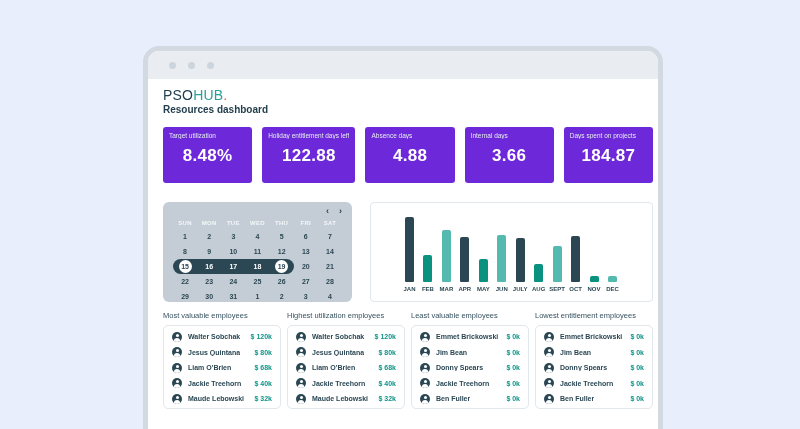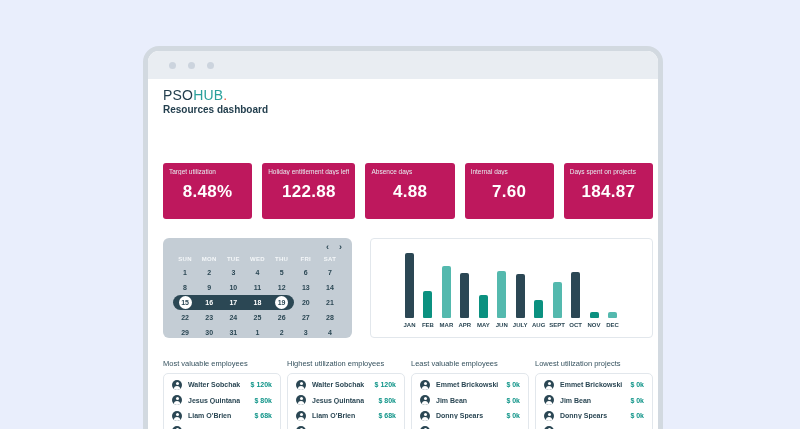--- a/index.html
+++ b/index.html
@@ -21,22 +21,22 @@
   .content{margin-left:15px;width:490px;}
   
   .logo{margin-top:9px;font-size:14px;font-weight:400;letter-spacing:.2px;line-height:14px;}
   .logo .pso{color:#233f4e;}
   .logo .hub{color:#2aa09b;}
   .logo .l-dot{color:#f0583e;}
   .subtitle{margin-top:2px;font-size:10px;font-weight:700;color:#233f4e;}
   
   .kpi-row{margin-top:12px;display:flex;gap:10px;}
   .kpi-card{
-    flex:1;height:56px;background:#be185d;border-radius:3px;box-sizing:border-box;
-    padding:5px 6px;color:#fff;margin-top:36px;
+    flex:1;height:56px;background:#6d28d9;border-radius:3px;box-sizing:border-box;
+    padding:5px 6px;color:#fff;
   }
   .kpi-label{font-size:6.5px;font-weight:400;color:#e6edf0;white-space:nowrap;overflow:hidden;}
   .kpi-value{margin-top:7px;text-align:center;font-size:17px;font-weight:700;letter-spacing:.3px;}
   
   .middle-row{margin-top:19px;display:flex;gap:18px;height:100px;}
   
   .calendar{
     width:189px;box-sizing:border-box;background:#c4cdd5;border-radius:6px;
     padding:4px 10px 0 10px;
   }
@@ -69,21 +69,21 @@
   .bar-chart{
     margin:14px 33px 0 32px;height:84px;display:flex;justify-content:space-between;
   }
   .bar-col{width:13px;display:flex;flex-direction:column;align-items:center;}
   .bar-wrap{height:65px;display:flex;align-items:flex-end;}
   .bar{width:9px;border-radius:2px 2px 1px 1px;}
   .bar-label{
     margin-top:4px;font-size:6px;font-weight:700;color:#2b4754;white-space:nowrap;
   }
   
-  .lists-row{margin-top:21px;display:flex;gap:6px;}
+  .lists-row{margin-top:9px;display:flex;gap:6px;}
   .list-col{flex:1;min-width:0;}
   .list-title{font-size:7.5px;font-weight:400;color:#36525f;height:11px;}
   .list-card{
     margin-top:3px;height:84px;box-sizing:border-box;background:#fff;
     border:1px solid #e2e7ec;border-radius:5px;padding:3px 0;
   }
   .emp-row{height:15.5px;display:flex;align-items:center;padding:0 8px;}
   .avatar{
     width:10px;height:10px;border-radius:50%;background:#2b4754;position:relative;
     overflow:hidden;flex:none;
@@ -130,21 +130,21 @@
           <div class="kpi-value">122.88</div>
         </div>
 
         <div class="kpi-card">
           <div class="kpi-label">Absence days</div>
           <div class="kpi-value">4.88</div>
         </div>
 
         <div class="kpi-card">
           <div class="kpi-label">Internal days</div>
-          <div class="kpi-value">7.60</div>
+          <div class="kpi-value">3.66</div>
         </div>
 
         <div class="kpi-card">
           <div class="kpi-label">Days spent on projects</div>
           <div class="kpi-value">184.87</div>
         </div>
       </div>
 
     <div class="middle-row">
 
@@ -496,21 +496,21 @@
 
             <div class="emp-row">
               <span class="avatar"></span>
               <span class="emp-name">Ben Fuller</span>
               <span class="emp-value">$ 0k</span>
             </div>
           </div>
       </div>
 
       <div class="list-col">
-        <div class="list-title">Lowest utilization projects</div>
+        <div class="list-title">Lowest entitlement employees</div>
         <div class="list-card">
 
             <div class="emp-row">
               <span class="avatar"></span>
               <span class="emp-name">Emmet Brickowski</span>
               <span class="emp-value">$ 0k</span>
             </div>
 
             <div class="emp-row">
               <span class="avatar"></span>

